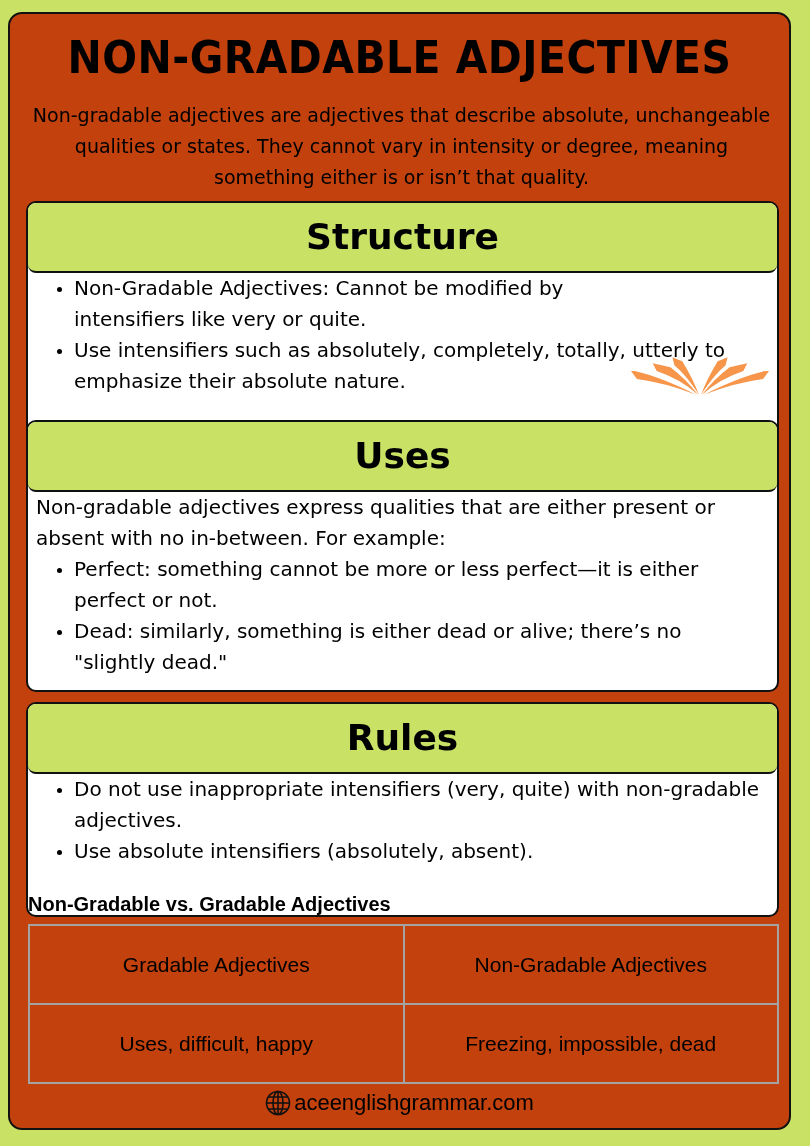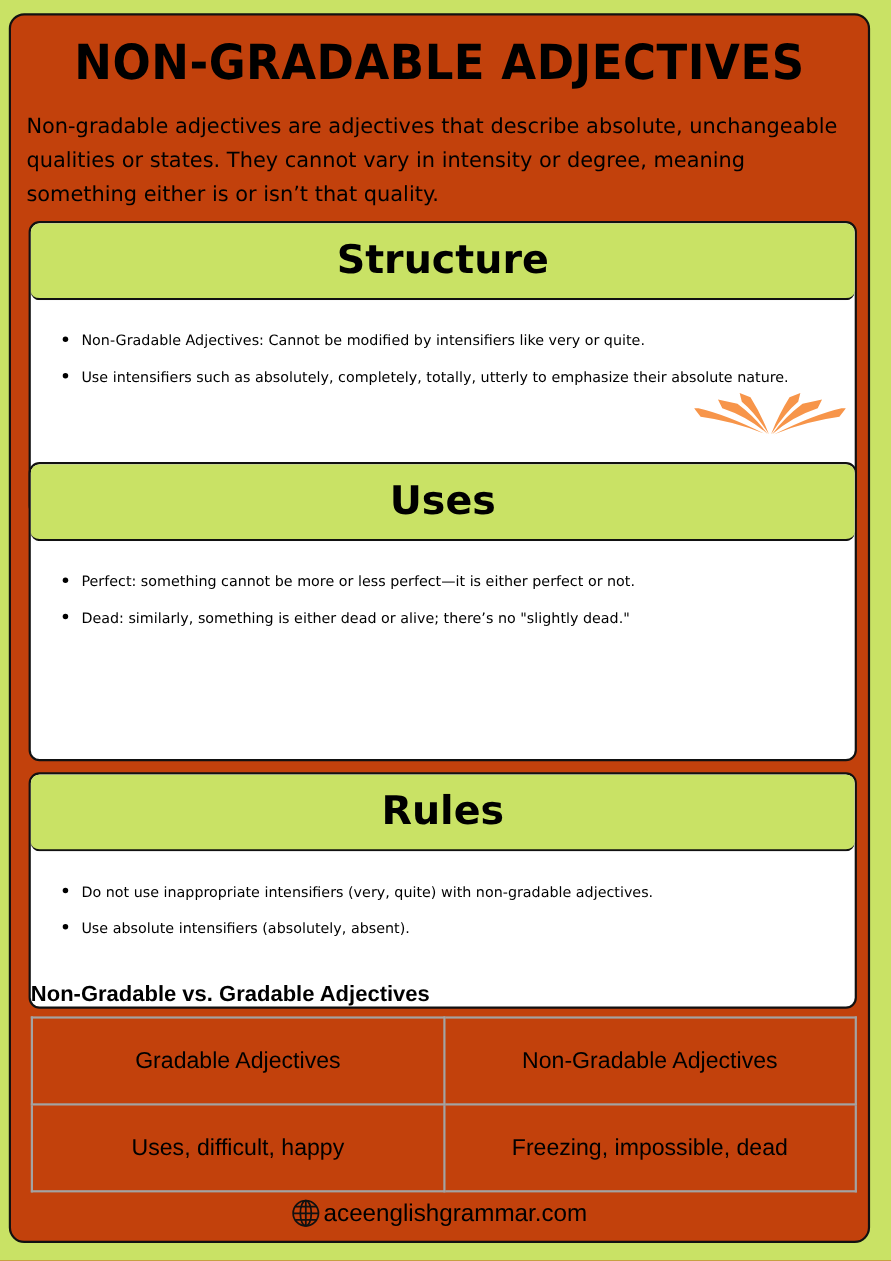--- a/index.html
+++ b/index.html
@@ -10,33 +10,33 @@
   .card {
     position: absolute; left: 8px; top: 12px; width: 783px; height: 1118px;
     background: #c2410c; border: 2px solid #111; border-radius: 14px; box-sizing: border-box;
   }
   .title {
     position: absolute; left: 0; top: 16px; width: 100%; text-align: center;
     font-family: "DejaVu Sans", sans-serif; font-weight: bold; font-size: 44px;
     letter-spacing: 0.5px; line-height: 56px; transform: scaleX(0.93);
   }
   .intro {
-    position: absolute; left: 14px; top: 86px; width: 755px; text-align: left;
+    position: absolute; left: 14px; top: 86px; width: 755px; text-align: center;
     font-size: 19px; line-height: 31px;
   }
   .section {
     position: absolute; left: 16px; width: 753px; border: 2px solid #111;
     border-radius: 10px; box-sizing: border-box; background: #fff; overflow: hidden;
   }
   .section .head {
     background: #c9e265; border-bottom: 2px solid #111; border-radius: 0 0 8px 8px;
     text-align: center; font-weight: bold; font-size: 36px; height: 70px; line-height: 68px;
     box-sizing: border-box;
   }
-  .section .body { font-size: 13px; line-height: 31px; padding: 20px 8px 0 8px; }
+  .section .body { font-size: 20px; line-height: 31px; padding: 0 8px 0 8px; }
   ul { margin: 0; padding: 0 0 0 38px; }
   li { margin: 0; padding: 0; }
   li::marker { font-size: 16px; }
   .logo { position: absolute; right: 8px; top: 84px; width: 138px; height: 40px; }
   .tbl-title {
     position: absolute; left: 18px; top: 879px; font-weight: bold; font-size: 20px;
     font-family: Liberation Sans, sans-serif;
   }
   table.cmp {
     position: absolute; left: 18px; top: 910px; width: 751px; height: 156px;
@@ -74,20 +74,21 @@
           <path d="M118 6 L100 10 Q84 22 72 38 Q90 22 114 14 Z"></path>
           <path d="M98 0 L88 4 Q78 20 71 38 Q84 18 96 8 Z"></path>
         </g>
       </svg>
     </div>
   </div>
 
   <div class="section" style="top:406px; height:272px;">
     <div class="head">Uses</div>
     <div class="body">
+      <div style="width:680px;">Non-gradable adjectives express qualities that are either present or absent with no in-between. For example:</div>
       <ul>
         <li>Perfect: something cannot be more or less perfect—it is either perfect or not.</li>
         <li>Dead: similarly, something is either dead or alive; there’s no "slightly dead."</li>
       </ul>
     </div>
   </div>
 
   <div class="section" style="top:688px; height:215px;">
     <div class="head">Rules</div>
     <div class="body">

